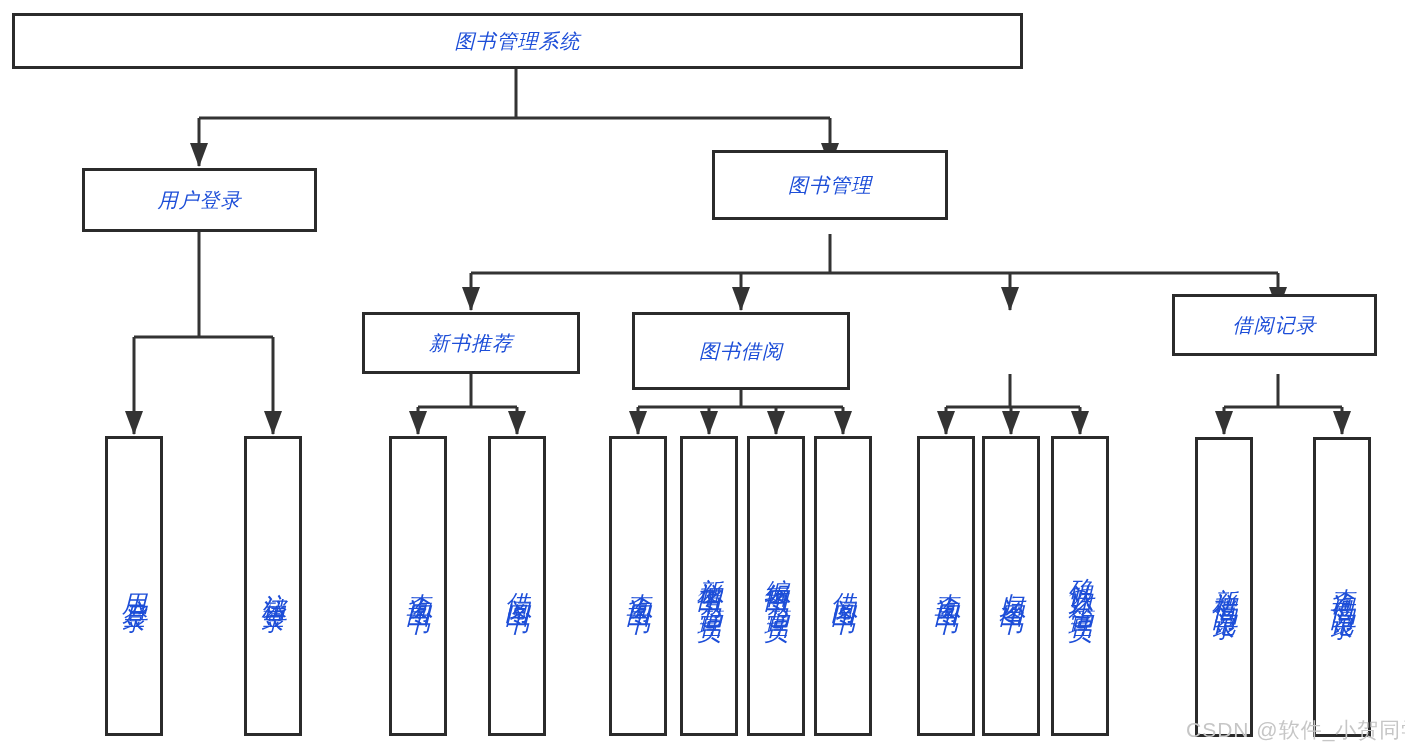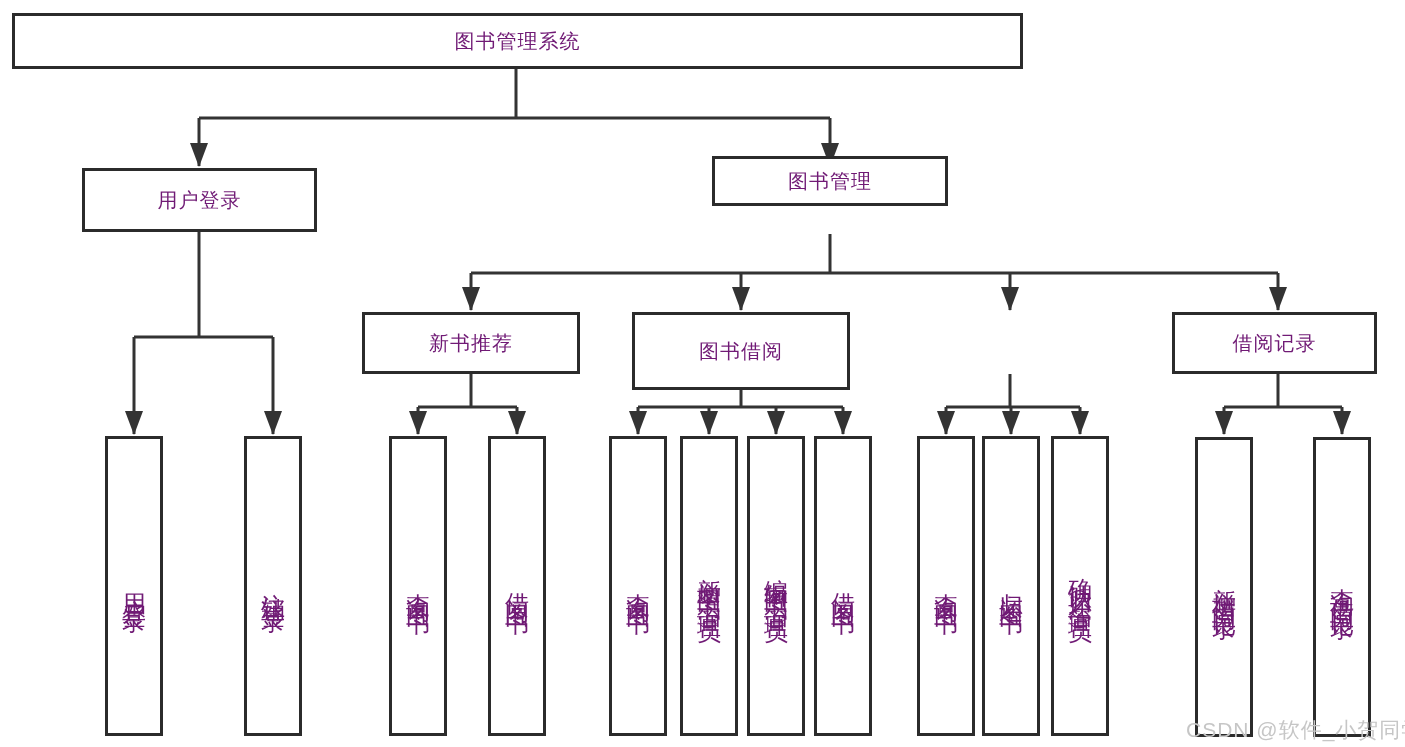--- a/index.html
+++ b/index.html
@@ -2,21 +2,21 @@
 <html><head>
 <meta charset="utf-8">
 <style>
   html,body{margin:0;padding:0;background:#ffffff;}
   body{font-family:"Liberation Sans","DejaVu Sans",sans-serif;}
   .canvas{position:relative;width:1405px;height:747px;background:#ffffff;overflow:hidden;}
   .connectors{position:absolute;left:0;top:0;z-index:0;}
   .box{
     position:absolute;box-sizing:border-box;background:#ffffff;
     border:3px solid #2b2b2b;display:flex;align-items:center;justify-content:center;
-    z-index:1;color:#701a75;
+    z-index:1;color:#1d4ed8;font-style:italic;
   }
   .hbox span{font-size:20px;letter-spacing:1px;white-space:nowrap;}
   .vbox span{
     writing-mode:vertical-rl;text-orientation:mixed;
     font-size:24px;letter-spacing:6px;line-height:1;white-space:nowrap;
   }
   .watermark{
     position:absolute;left:1186px;top:716px;z-index:2;
     font-size:21px;color:#c6c6c6;letter-spacing:1px;white-space:nowrap;
   }
@@ -60,31 +60,31 @@
     <line x1="1342" y1="407" x2="1342" y2="434" stroke="#333333" stroke-width="3" marker-end="url(#arr)"></line>
   </svg>
 
   <div class="box hbox" style="left:12px;top:13px;width:1011px;height:56px">
     <span>图书管理系统</span>
   </div>
 
   <div class="box hbox" style="left:82px;top:168px;width:235px;height:64px">
     <span>用户登录</span>
   </div>
-  <div class="box hbox" style="left:712px;top:156px;width:236px;height:50px">
+  <div class="box hbox" style="left:712px;top:150px;width:236px;height:70px">
     <span>图书管理</span>
   </div>
 
   <div class="box hbox" style="left:362px;top:312px;width:218px;height:62px">
     <span>新书推荐</span>
   </div>
   <div class="box hbox" style="left:632px;top:312px;width:218px;height:78px">
     <span>图书借阅</span>
   </div>
-  <div class="box hbox" style="left:1172px;top:312px;width:205px;height:62px">
+  <div class="box hbox" style="left:1172px;top:294px;width:205px;height:62px">
     <span>借阅记录</span>
   </div>
 
   <div class="box vbox" style="left:105px;top:436px;width:58px;height:300px">
     <span>用户登录</span>
   </div>
   <div class="box vbox" style="left:244px;top:436px;width:58px;height:300px">
     <span>注销登录</span>
   </div>
 

